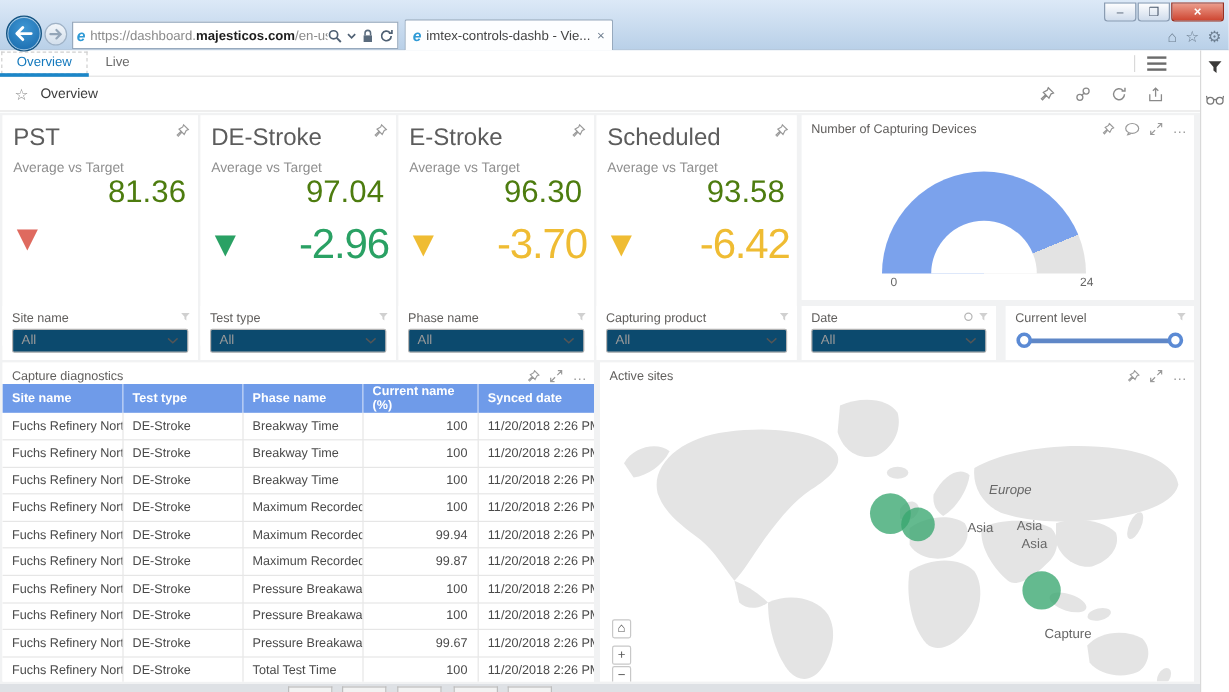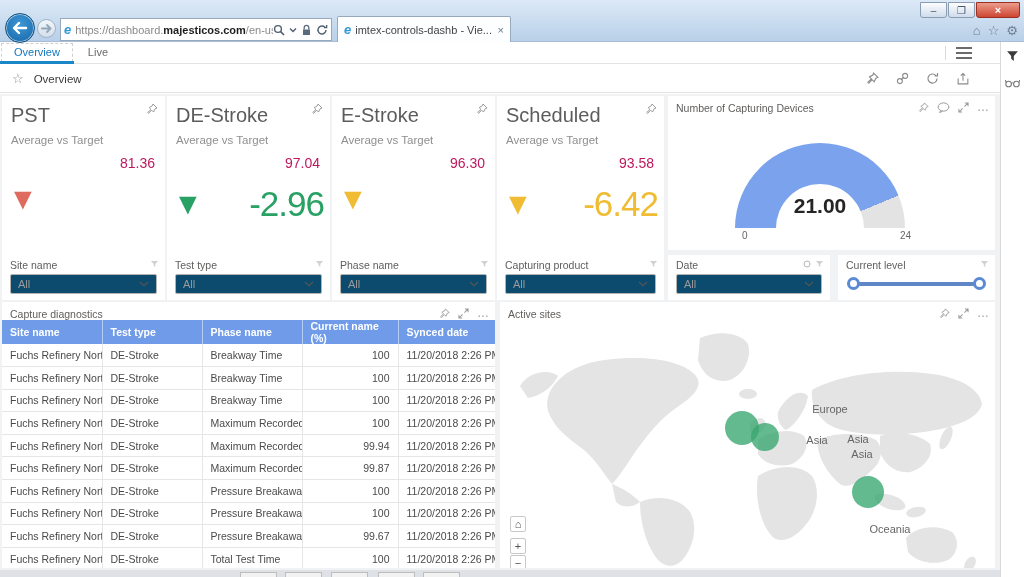--- a/index.html
+++ b/index.html
@@ -57,21 +57,21 @@
   
   .dash { position:absolute; left:0; top:52px; width:1000px; height:483px; background:#f1f2f3; }
   .card { position:absolute; background:#fff; }
   .vi-icons { position:absolute; top:6px; right:6px; display:flex; gap:8px; align-items:center; }
   .vi-title { position:absolute; left:8px; top:6px; font-size:10.5px; color:#605e5c; }
 
   
   .kpi { height:192px; top:2px;text-align:center; }
   .kpi .ktitle { position:absolute; left:9px; top:8px; font-size:20px; color:#5c5c5c; }
   .kpi .ksub { position:absolute; left:9px; top:38px; font-size:11.5px; color:#8f8f8f; }
-  .kpi .ktarget { position:absolute; right:10px; top:59px; font-size:14px; color:#be185d; }
+  .kpi .ktarget { position:absolute; right:10px; top:48px; font-size:26px; color:#4d7c0f; }
   .kpi .kdelta { position:absolute; left:6px; right:6px; top:88px; display:flex; align-items:center; justify-content:space-between; }
   .kpi .arrow { font-size:30px; line-height:1; }
   .kpi .dval { font-size:35px; letter-spacing:-1px; }
   .kpi .pin { position:absolute; top:7px; right:7px; }
 
   
   .gaugecard { left:668px; top:2px; width:327px; height:154px; }
   .gauge-wrap { position:absolute; left:67px; top:47px; width:170px; height:85px; }
   .gauge-arc { width:170px; height:85px; border-radius:170px 170px 0 0; }
   .gauge-hole { position:absolute; left:41px; top:41px; width:88px; height:44px; background:#fff; border-radius:88px 88px 0 0; }
@@ -232,20 +232,21 @@
 
         <div class="card kpi" style="left: 332px; width: 163px;">
           <div class="ktitle">E-Stroke</div>
           <svg class="ic pin" width="12" height="12" viewBox="0 0 12 12">
             <path d="M7 1l4 4-1.8.7L7.5 9 5.6 7.1 2.6 10.4l-.9-.9L5 6.4 3.2 4.6 6.3 2.8z" fill="none" stroke="#9a9a9a" stroke-width="1"></path>
           </svg>
           <div class="ksub">Average vs Target</div>
           <div class="ktarget">96.30</div>
           <div class="kdelta">
             <span class="arrow" style="color: rgb(239, 188, 51);">▼</span>
+            <span class="dval" style="color: rgb(239, 188, 51);">-3.70</span>
           </div>
         </div>
 
         <div class="card kpi" style="left: 497px; width: 167px;">
           <div class="ktitle">Scheduled</div>
           <svg class="ic pin" width="12" height="12" viewBox="0 0 12 12">
             <path d="M7 1l4 4-1.8.7L7.5 9 5.6 7.1 2.6 10.4l-.9-.9L5 6.4 3.2 4.6 6.3 2.8z" fill="none" stroke="#9a9a9a" stroke-width="1"></path>
           </svg>
           <div class="ksub">Average vs Target</div>
           <div class="ktarget">93.58</div>
@@ -266,21 +267,20 @@
               <path d="M3.5 8.6L2.6 10.6l3-1.4" fill="none" stroke="#9a9a9a" stroke-width="1"></path>
             </svg>
           <svg class="ic" width="11" height="11" viewBox="0 0 12 12">
               <path d="M7.5 1h3.5v3.5M11 1L7 5M4.5 11H1V7.5M1 11l4-4" fill="none" stroke="#9a9a9a" stroke-width="1.1"></path>
             </svg>
           <span style="color:#9a9a9a;font-size:12px;line-height:5px;">…</span>
         </div>
         <div class="gauge-wrap">
           <div class="gauge-arc" style="background: conic-gradient(from 270deg at 50% 100%, rgb(123, 162, 236) 0deg, rgb(123, 162, 236) 157.5deg, rgb(227, 227, 227) 157.5deg, rgb(227, 227, 227) 180deg);"></div>
           <div class="gauge-hole"></div>
-          <div class="gauge-val">21.00</div>
         </div>
         <div class="gauge-min">0</div>
         <div class="gauge-max">24</div>
       </div>
 
         <div class="card filter" style="left: 2px; width: 163px;">
           <div class="flabel">Site name</div>
           <div class="f-ico">
 
             <svg class="ic" width="9" height="8" viewBox="0 0 10 9">
@@ -535,29 +535,29 @@
             <ellipse cx="416" cy="196" rx="10" ry="5" transform="rotate(-12 416 196)"></ellipse>
 
             <ellipse cx="446" cy="122" rx="5" ry="12" transform="rotate(24 446 122)"></ellipse>
 
             <path d="M406 222 C416 210 438 208 452 216 C460 224 458 238 448 244 C434 250 416 246 408 236 Z"></path>
 
             <ellipse cx="470" cy="248" rx="5" ry="8" transform="rotate(30 470 248)"></ellipse>
           </g>
         </svg>
 
-          <div class="map-label" style="left: 330px; top: 107px;">Europe</div>
+          <div class="map-label" style="left: 342px; top: 107px; font-style: italic;">Europe</div>
 
           <div class="map-label" style="left: 317px; top: 138px;">Asia</div>
 
           <div class="map-label" style="left: 358px; top: 137px;">Asia</div>
 
           <div class="map-label" style="left: 362px; top: 152px;">Asia</div>
 
-          <div class="map-label" style="left: 390px; top: 227px;">Oceania</div>
+          <div class="map-label" style="left: 390px; top: 227px;">Capture</div>
 
           <div class="bubble" style="left: 242px; top: 126px; width: 34px; height: 34px; margin-left: -17px; margin-top: -17px; transform: none; background: rgba(56, 166, 111, 0.78);"></div>
 
           <div class="bubble" style="left: 265px; top: 135px; width: 28px; height: 28px; margin-left: -14px; margin-top: -14px; transform: none; background: rgba(56, 166, 111, 0.78);"></div>
 
           <div class="bubble" style="left: 368px; top: 190px; width: 32px; height: 32px; margin-left: -16px; margin-top: -16px; transform: none; background: rgba(56, 166, 111, 0.78);"></div>
 
         <div class="map-ctl" style="top:214px;">⌂</div>
         <div class="map-ctl" style="top:236px;">+</div>
         <div class="map-ctl" style="top:253px;">−</div>

